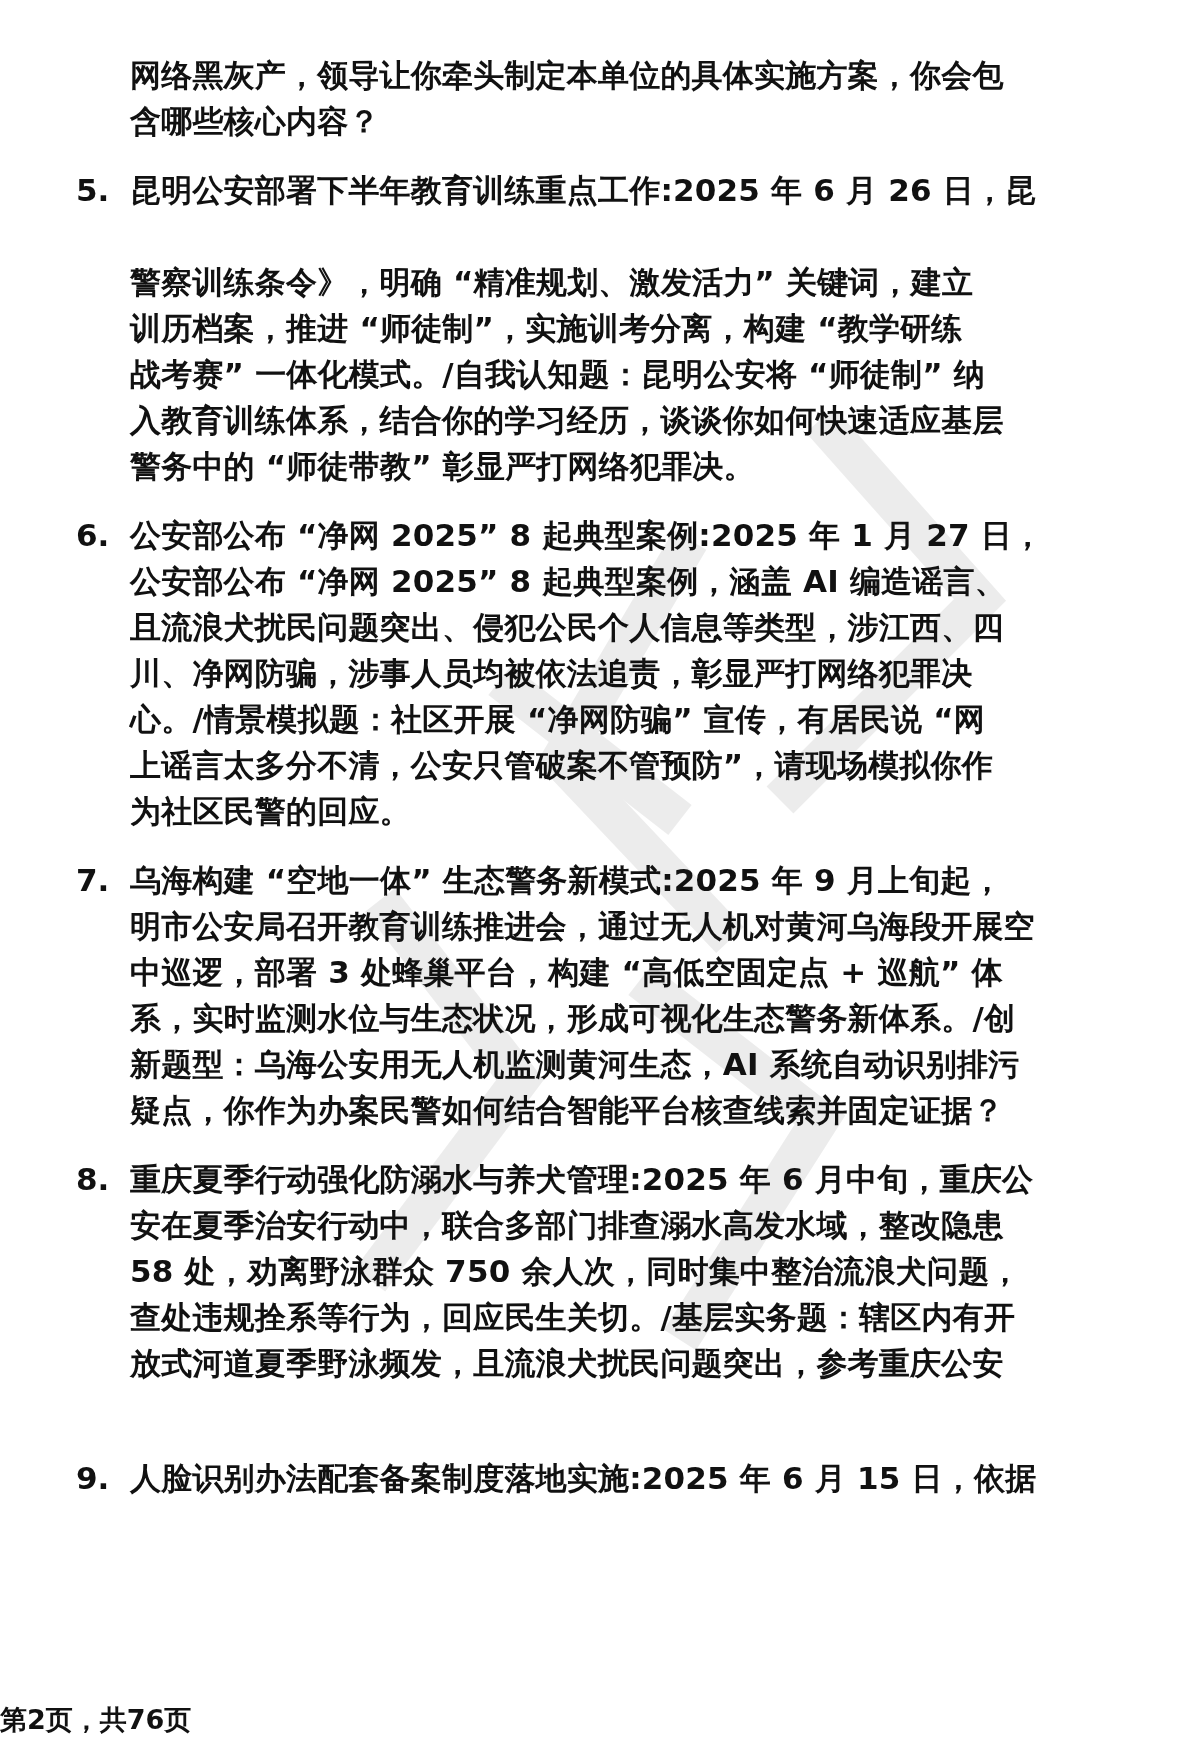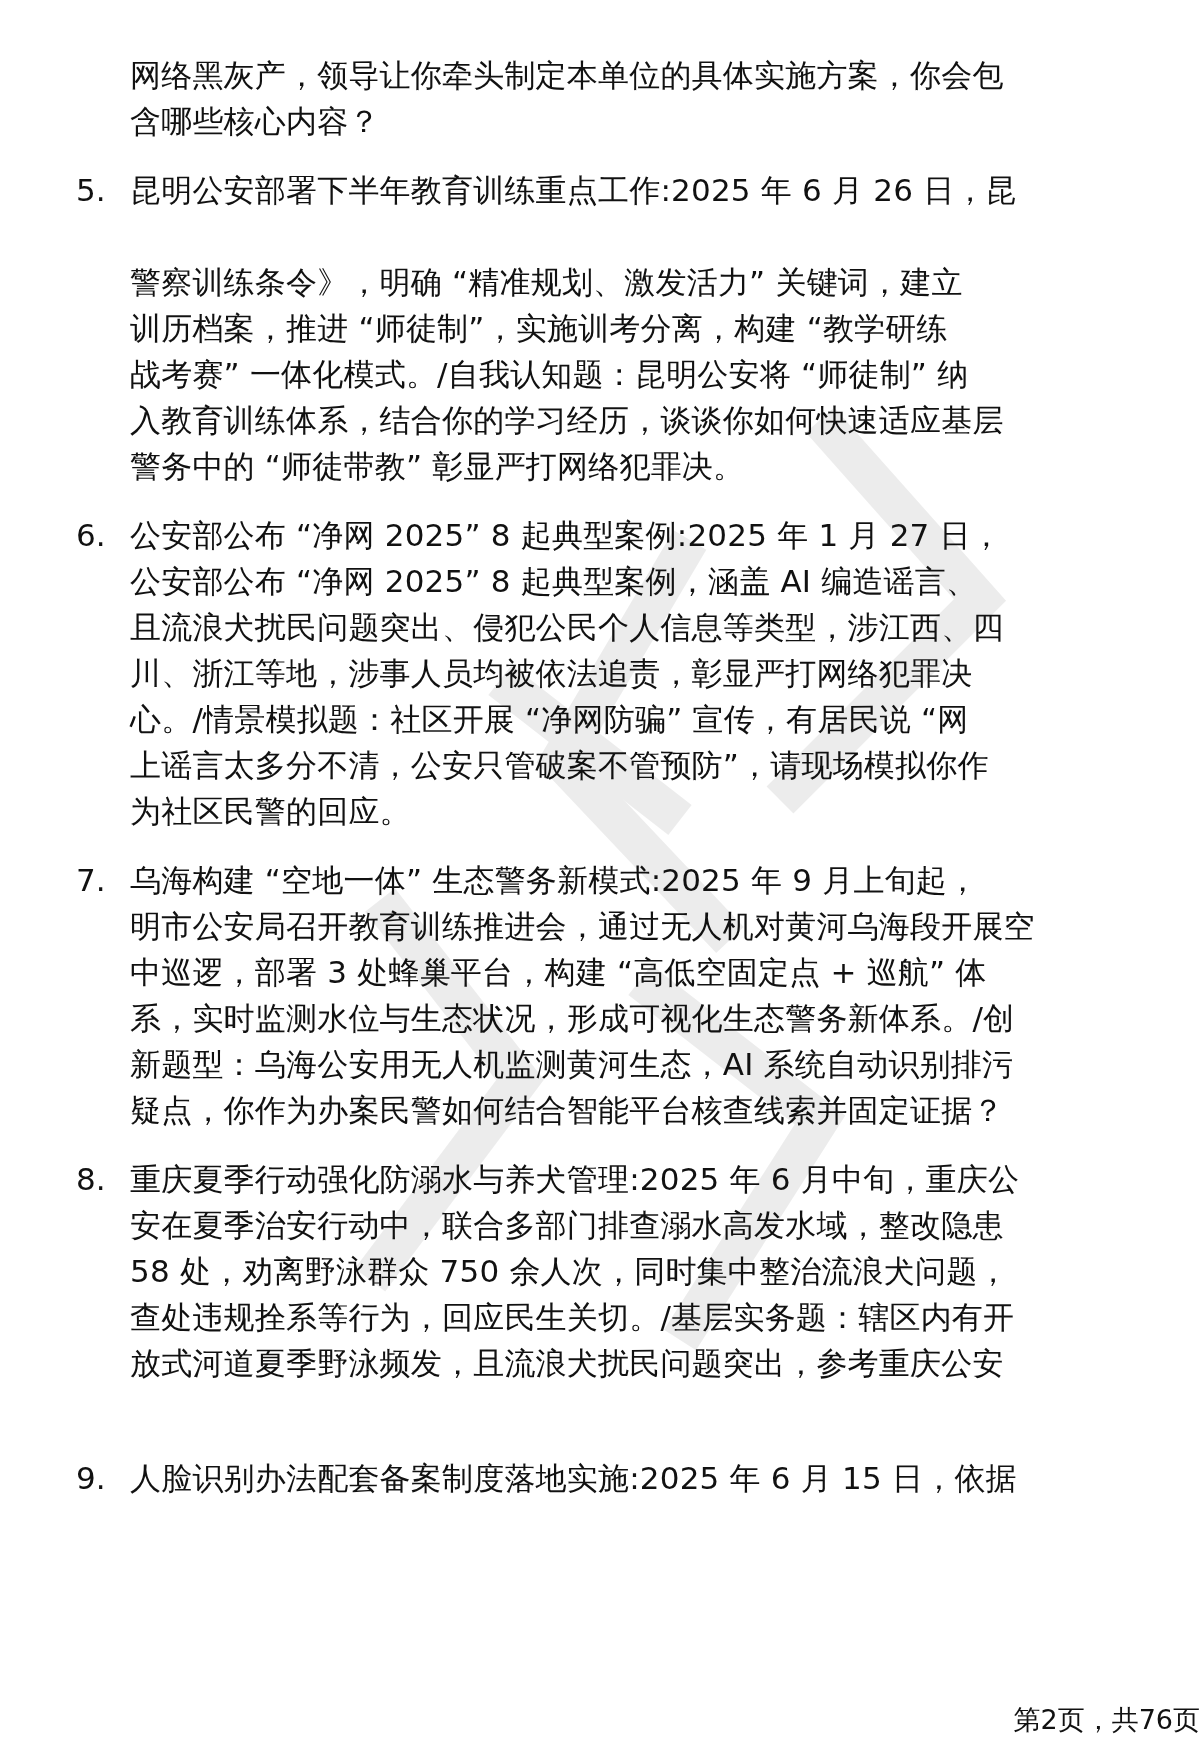--- a/index.html
+++ b/index.html
@@ -13,20 +13,21 @@
       position: relative;
       overflow: hidden;
       font-family: "DejaVu Sans", "Liberation Sans", sans-serif;
       color: #111111;
     }
     .page {
       position: absolute;
       left: 0; top: 0;
       width: 1158px;
       height: 1755px;
+      font-weight: bold;
     }
     .watermark {
       position: absolute;
       left: 260px;
       top: 380px;
       width: 760px;
       height: 1000px;
       pointer-events: none;
       opacity: 0.07;
     }
@@ -45,21 +46,21 @@
       font-size: 31px;
       line-height: 46px;
       height: 46px;
       white-space: nowrap;
     }
     .footer {
       position: absolute;
       left: 0;
       width: 1200px;
       top: 1700px;
-      text-align: right;
+      text-align: left;
       font-size: 27px;
       line-height: 40px;
       color: #111111;
     }
   </style>
 </head>
 <body>
 
 <div class="page">
 
@@ -81,21 +82,21 @@
   <div class="line" style="top:259px">警察训练条令》，明确 “精准规划、激发活力” 关键词，建立</div>
   <div class="line" style="top:305px">训历档案，推进 “师徒制”，实施训考分离，构建 “教学研练</div>
   <div class="line" style="top:351px">战考赛” 一体化模式。/自我认知题：昆明公安将 “师徒制” 纳</div>
   <div class="line" style="top:397px">入教育训练体系，结合你的学习经历，谈谈你如何快速适应基层</div>
   <div class="line" style="top:443px">警务中的 “师徒带教” 彰显严打网络犯罪决。</div>
 
   <div class="num" style="top:512px">6.</div>
   <div class="line" style="top:512px">公安部公布 “净网 2025” 8 起典型案例:2025 年 1 月 27 日，</div>
   <div class="line" style="top:558px">公安部公布 “净网 2025” 8 起典型案例，涵盖 AI 编造谣言、</div>
   <div class="line" style="top:604px">且流浪犬扰民问题突出、侵犯公民个人信息等类型，涉江西、四</div>
-  <div class="line" style="top:650px">川、浙江等地，涉事人员均被依法追责，彰显严打网络犯罪决</div>
+  <div class="line" style="top:650px">川、净网防骗，涉事人员均被依法追责，彰显严打网络犯罪决</div>
   <div class="line" style="top:696px">心。/情景模拟题：社区开展 “净网防骗” 宣传，有居民说 “网</div>
   <div class="line" style="top:742px">上谣言太多分不清，公安只管破案不管预防”，请现场模拟你作</div>
   <div class="line" style="top:788px">为社区民警的回应。</div>
 
   <div class="num" style="top:857px">7.</div>
   <div class="line" style="top:857px">乌海构建 “空地一体” 生态警务新模式:2025 年 9 月上旬起，</div>
   <div class="line" style="top:903px">明市公安局召开教育训练推进会，通过无人机对黄河乌海段开展空</div>
   <div class="line" style="top:949px">中巡逻，部署 3 处蜂巢平台，构建 “高低空固定点 + 巡航” 体</div>
   <div class="line" style="top:995px">系，实时监测水位与生态状况，形成可视化生态警务新体系。/创</div>
   <div class="line" style="top:1041px">新题型：乌海公安用无人机监测黄河生态，AI 系统自动识别排污</div>

